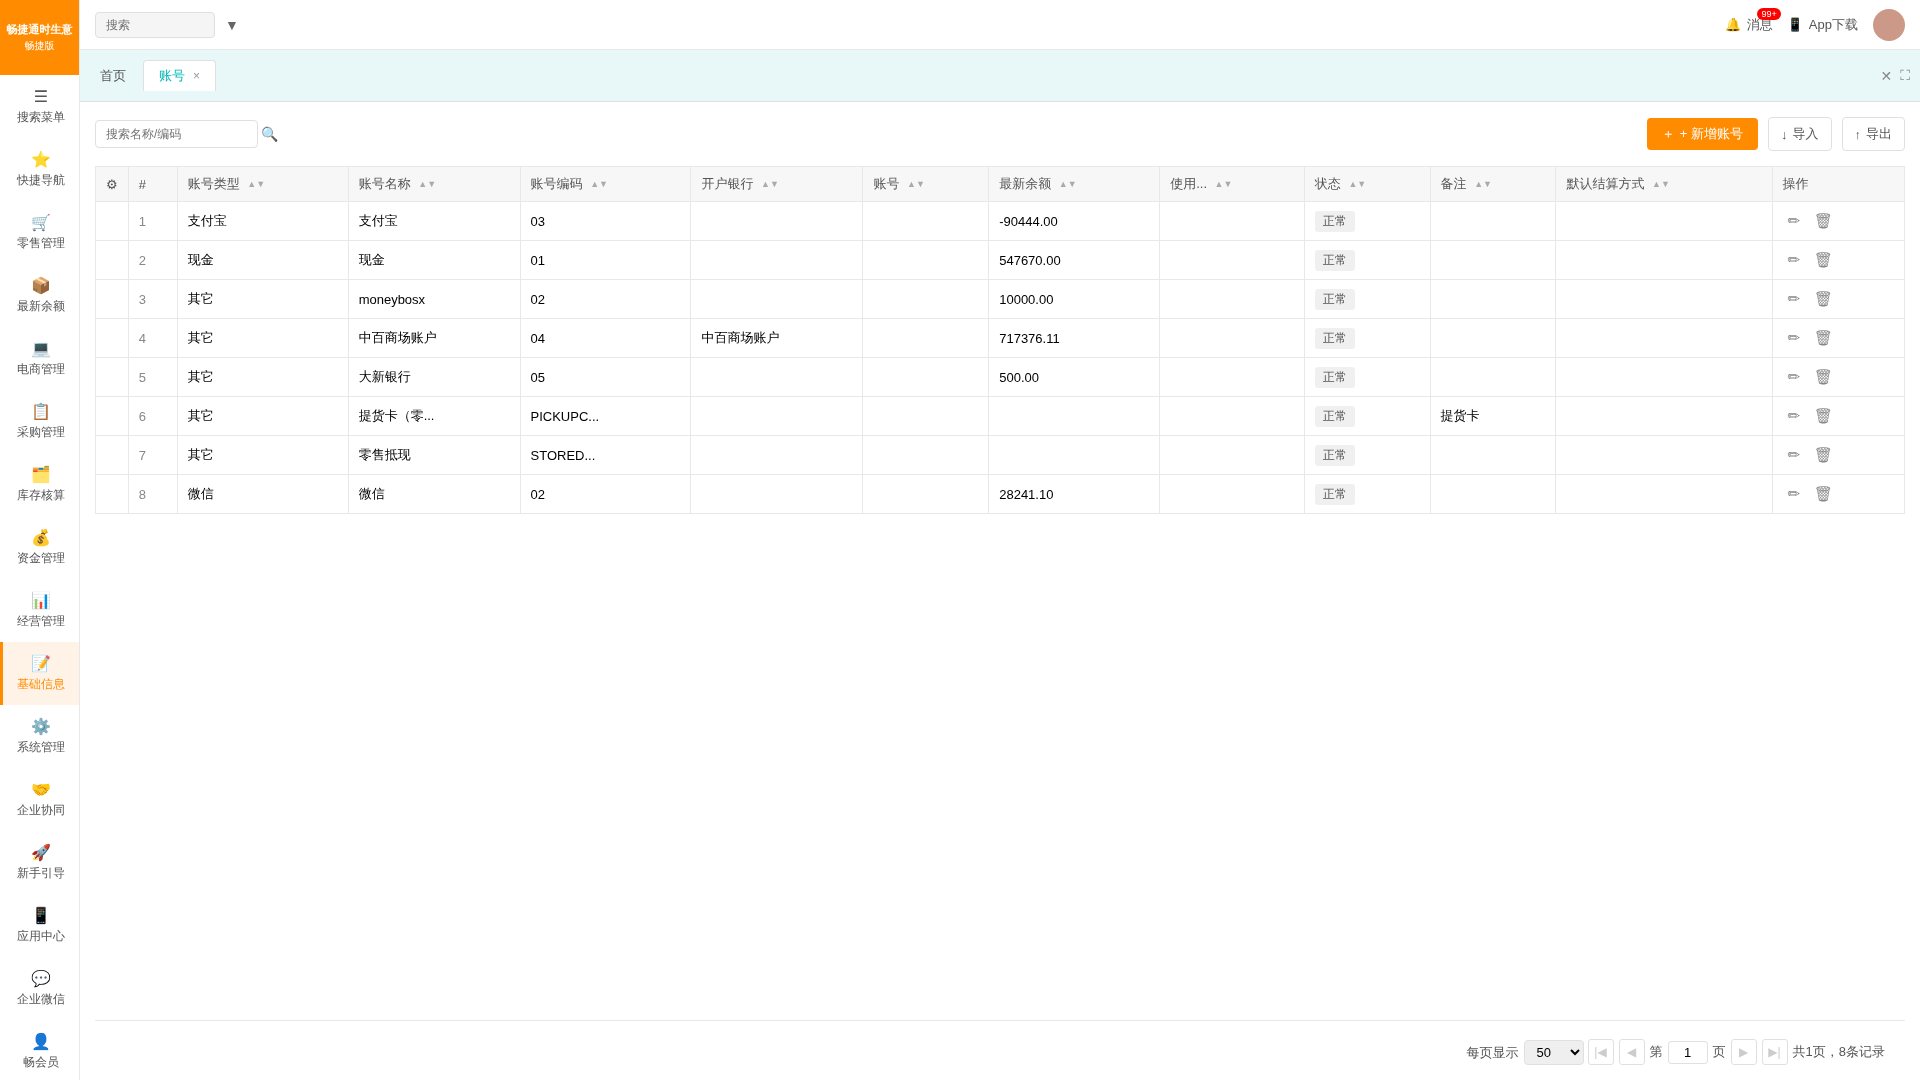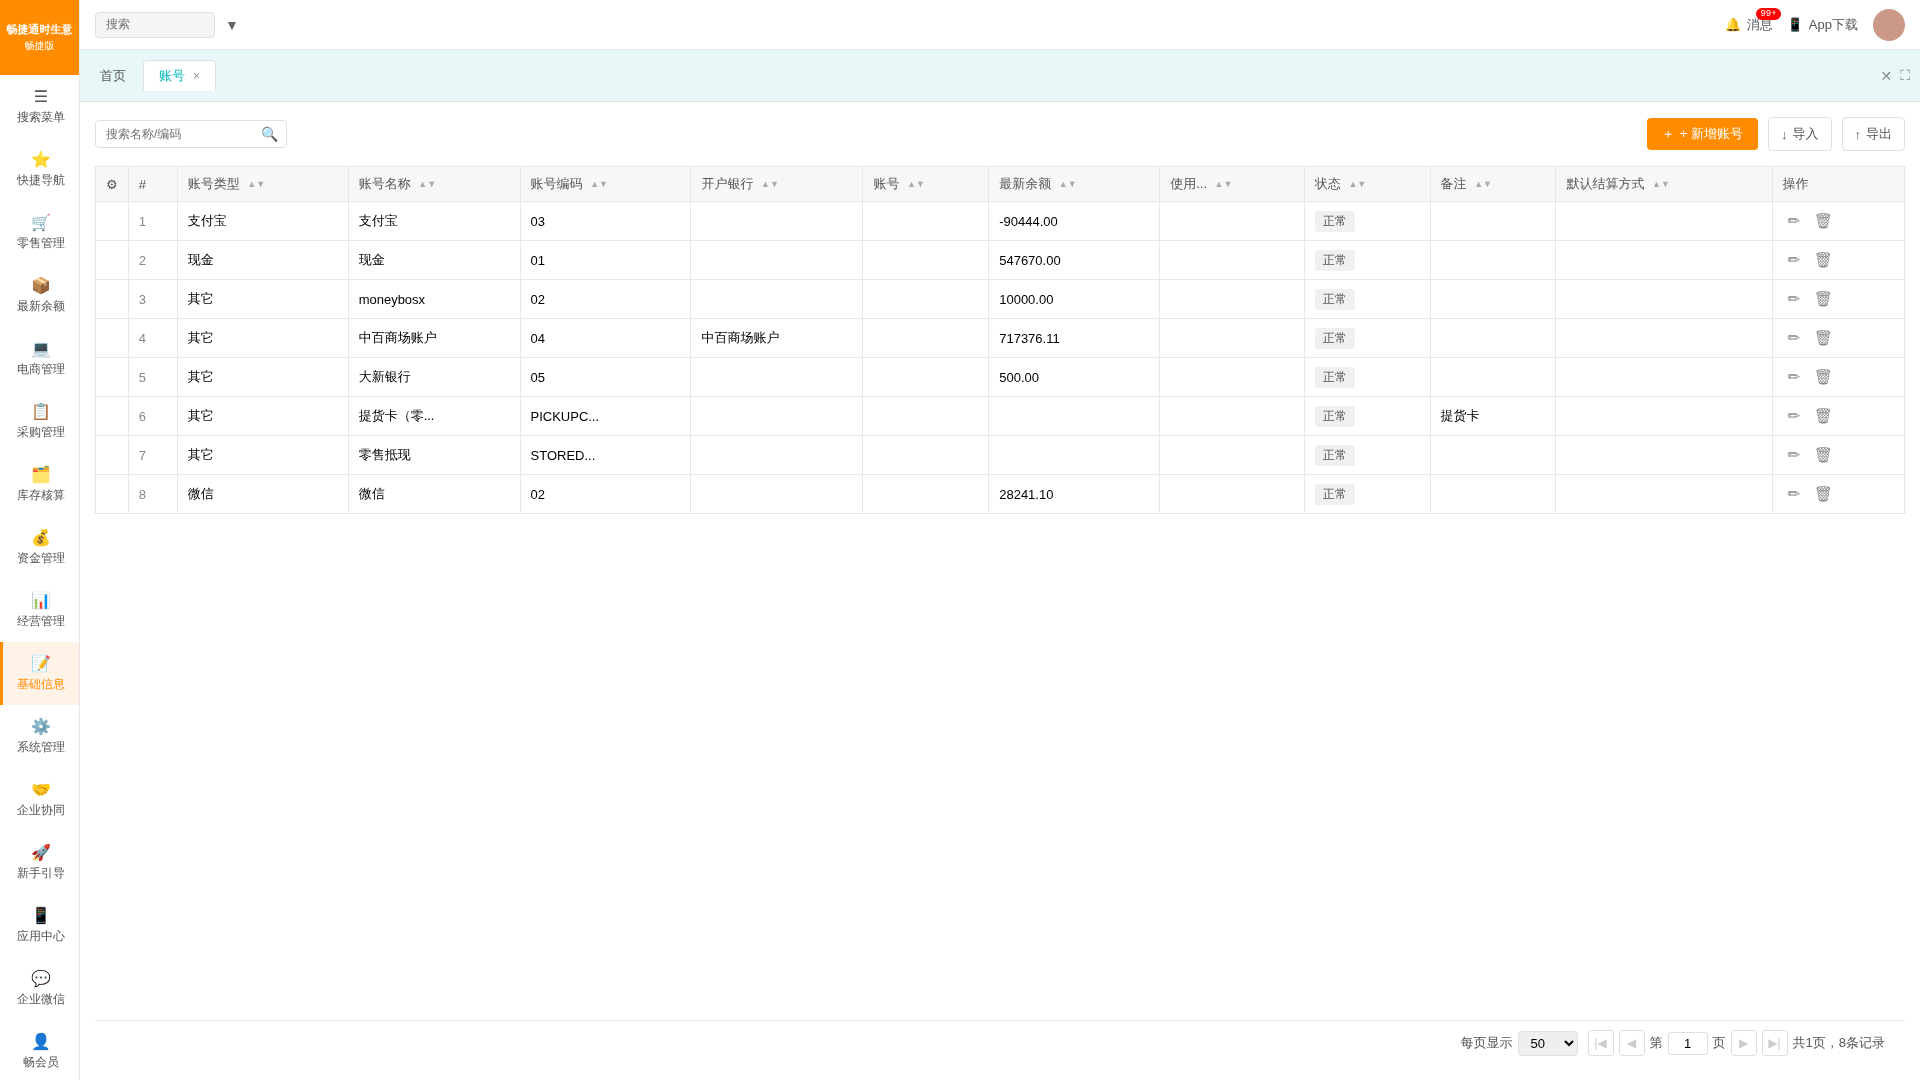--- a/index.html
+++ b/index.html
@@ -79,21 +79,20 @@
       gap: 10px;
     }
     .header-search {
       background: #f5f5f5;
       border: 1px solid #e0e0e0;
       border-radius: 4px;
       padding: 5px 10px;
       font-size: 12px;
       color: #999;
       width: 120px;
-      font-family: Liberation Mono, monospace;
     }
     .header-dropdown-btn {
       background: none;
       border: none;
       cursor: pointer;
       color: #666;
       font-size: 14px;
     }
     .header-right {
       display: flex;
@@ -113,21 +112,20 @@
       position: absolute;
       top: -8px;
       right: -8px;
       background: #f00;
       color: #fff;
       font-size: 9px;
       border-radius: 10px;
       padding: 1px 4px;
       min-width: 16px;
       text-align: center;
-      font-family: Liberation Mono, monospace;
     }
     .header-app-link {
       display: flex;
       align-items: center;
       gap: 5px;
       color: #555;
       font-size: 13px;
       cursor: pointer;
     }
     .avatar {
@@ -195,21 +193,21 @@
       align-items: center;
       gap: 10px;
     }
     .search-box {
       display: flex;
       align-items: center;
       border: 1px solid #e0e0e0;
       border-radius: 4px;
       padding: 5px 10px;
       gap: 5px;
-      width: 192px;
+      width: 163px;
     }
     .search-box input {
       border: none;
       outline: none;
       font-size: 12px;
       color: #999;
       width: 150px;
     }
     .search-icon { color: #aaa; font-size: 14px; }
     .toolbar-right {
@@ -293,24 +291,24 @@
     
     .pagination-bar {
       position: absolute;
       bottom: 0;
       left: 0;
       right: 0;
       height: 45px;
       background: #fff;
       border-top: 1px solid #e8e8e8;
       display: flex;
-      align-items: center;
+      align-items: flex-end;
       justify-content: flex-end;
       padding: 0 20px;
-      gap: 10px;
+      gap: 4px;
       font-size: 13px;
       color: #555;
     }
     .pagination-page-size {
       display: flex;
       align-items: center;
       gap: 5px;
     }
     .page-select {
       border: 1px solid #e0e0e0;

